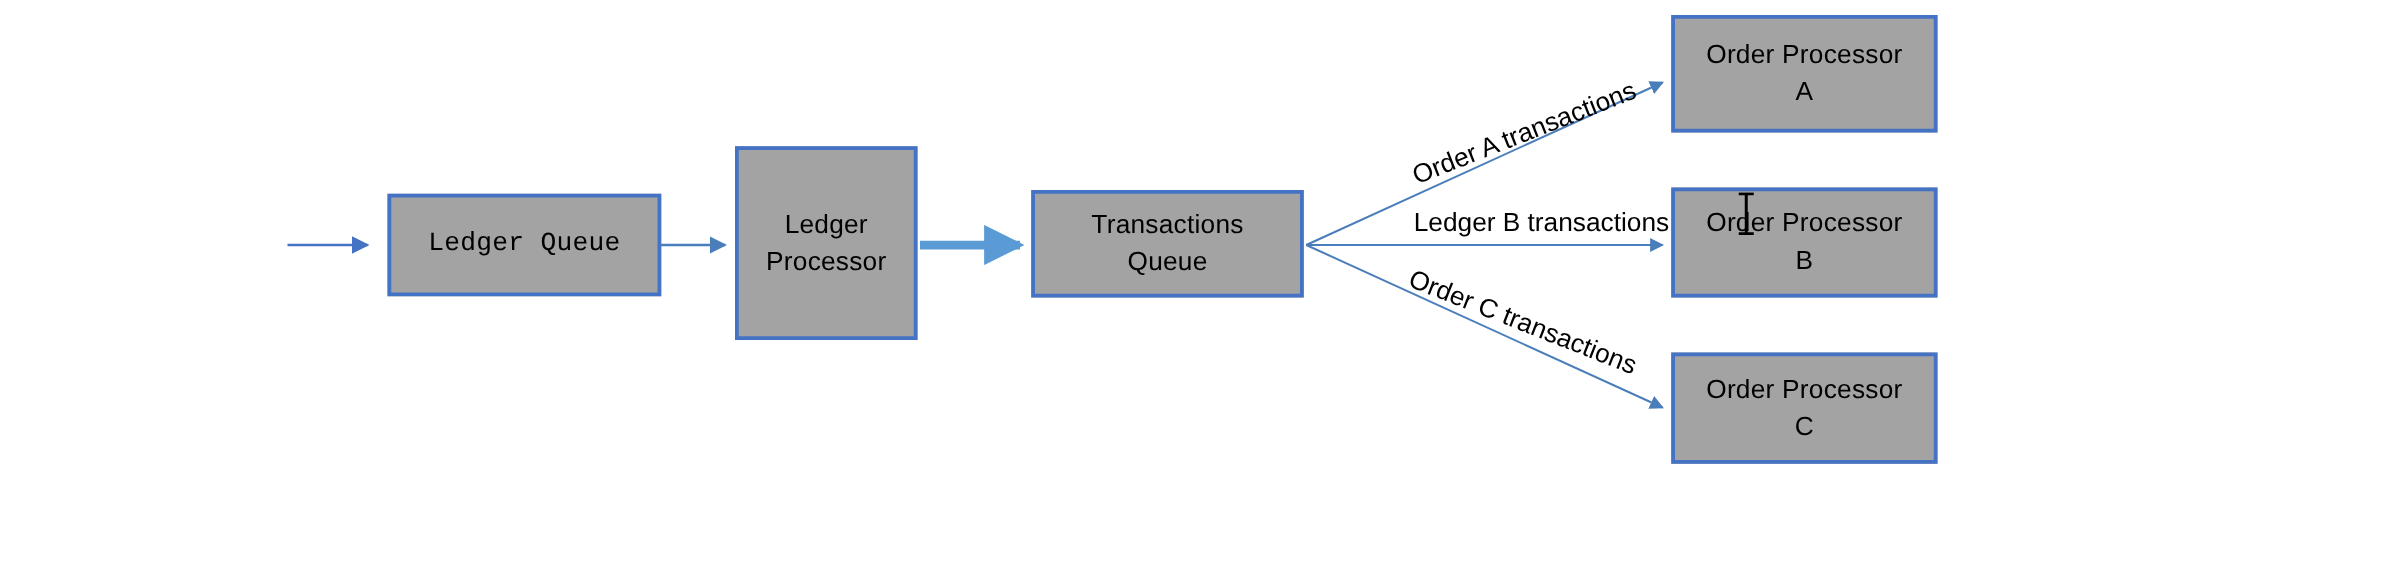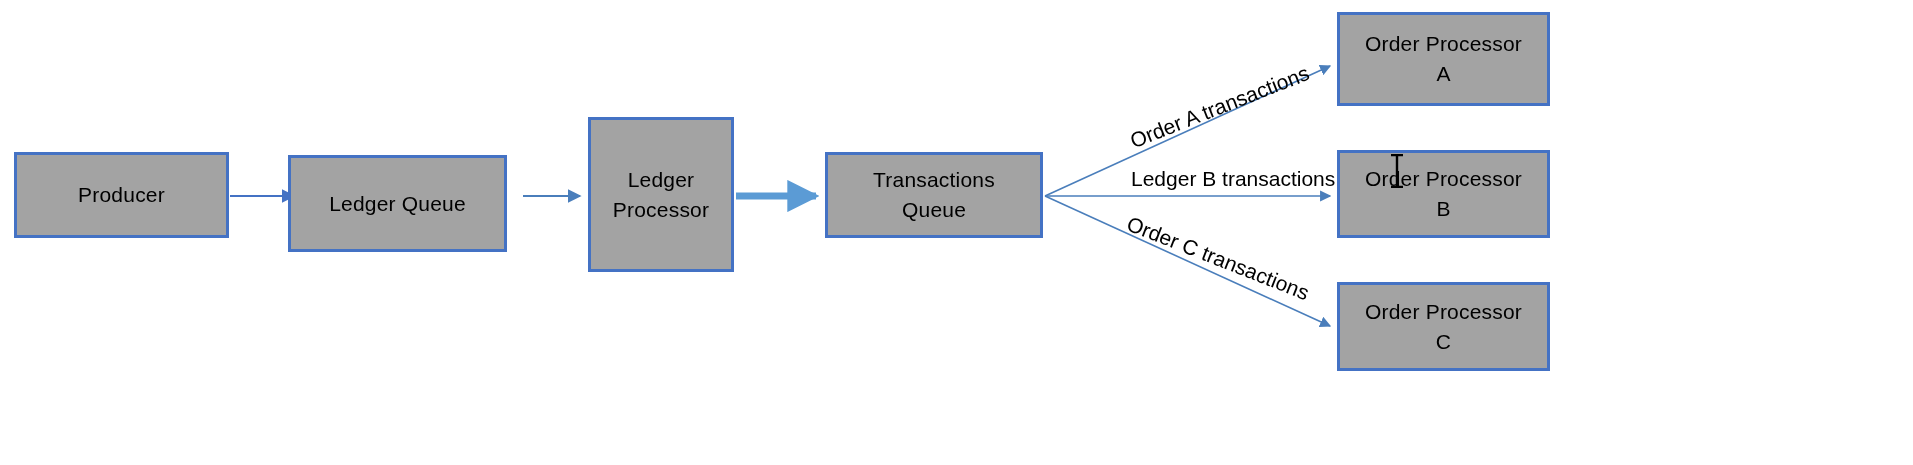--- a/index.html
+++ b/index.html
@@ -24,21 +24,21 @@
     text-align:center;
     color:#000000;
     font-size:21px;
     line-height:1.42;
     letter-spacing:.2px;
     white-space:pre-line;
     font-weight:400;
   }
 
   #node-producer      { left:14px;   top:152px; width:215px; height:86px; }
-  #node-ledger-queue  { left:288px;  top:155px; width:219px; height:97px; }
+  #node-ledger-queue  { left:310px;  top:155px; width:219px; height:82px;font-family:Liberation Mono, monospace; }
   #node-ledger-proc   { left:588px;  top:117px; width:146px; height:155px; }
   #node-tx-queue      { left:825px;  top:152px; width:218px; height:86px; }
   #node-op-a          { left:1337px; top:12px;  width:213px; height:94px; }
   #node-op-b          { left:1337px; top:150px; width:213px; height:88px; }
   #node-op-c          { left:1337px; top:282px; width:213px; height:89px; }
 
   
   #links{position:absolute;left:0;top:0;width:1913px;height:465px;pointer-events:none;}
 
   
@@ -91,21 +91,20 @@
 
     <line x1="1045" y1="196" x2="1330" y2="196" stroke="#4A7EBB" stroke-width="1.6" marker-end="url(#ah-thin-light)"></line>
 
     <line x1="1045" y1="196" x2="1330" y2="326" stroke="#4A7EBB" stroke-width="1.6" marker-end="url(#ah-thin-light)"></line>
   </svg>
 
   <div class="edge-label" id="label-order-a">Order A transactions</div>
   <div class="edge-label" id="label-order-b">Ledger B transactions</div>
   <div class="edge-label" id="label-order-c">Order C transactions</div>
 
-  <div class="node" id="node-producer">Producer</div>
 
   <div class="node" id="node-ledger-queue">Ledger Queue</div>
 
   <div class="node" id="node-ledger-proc">Ledger
 Processor</div>
 
   <div class="node" id="node-tx-queue">Transactions
 Queue</div>
 
   <div class="node" id="node-op-a">Order Processor

